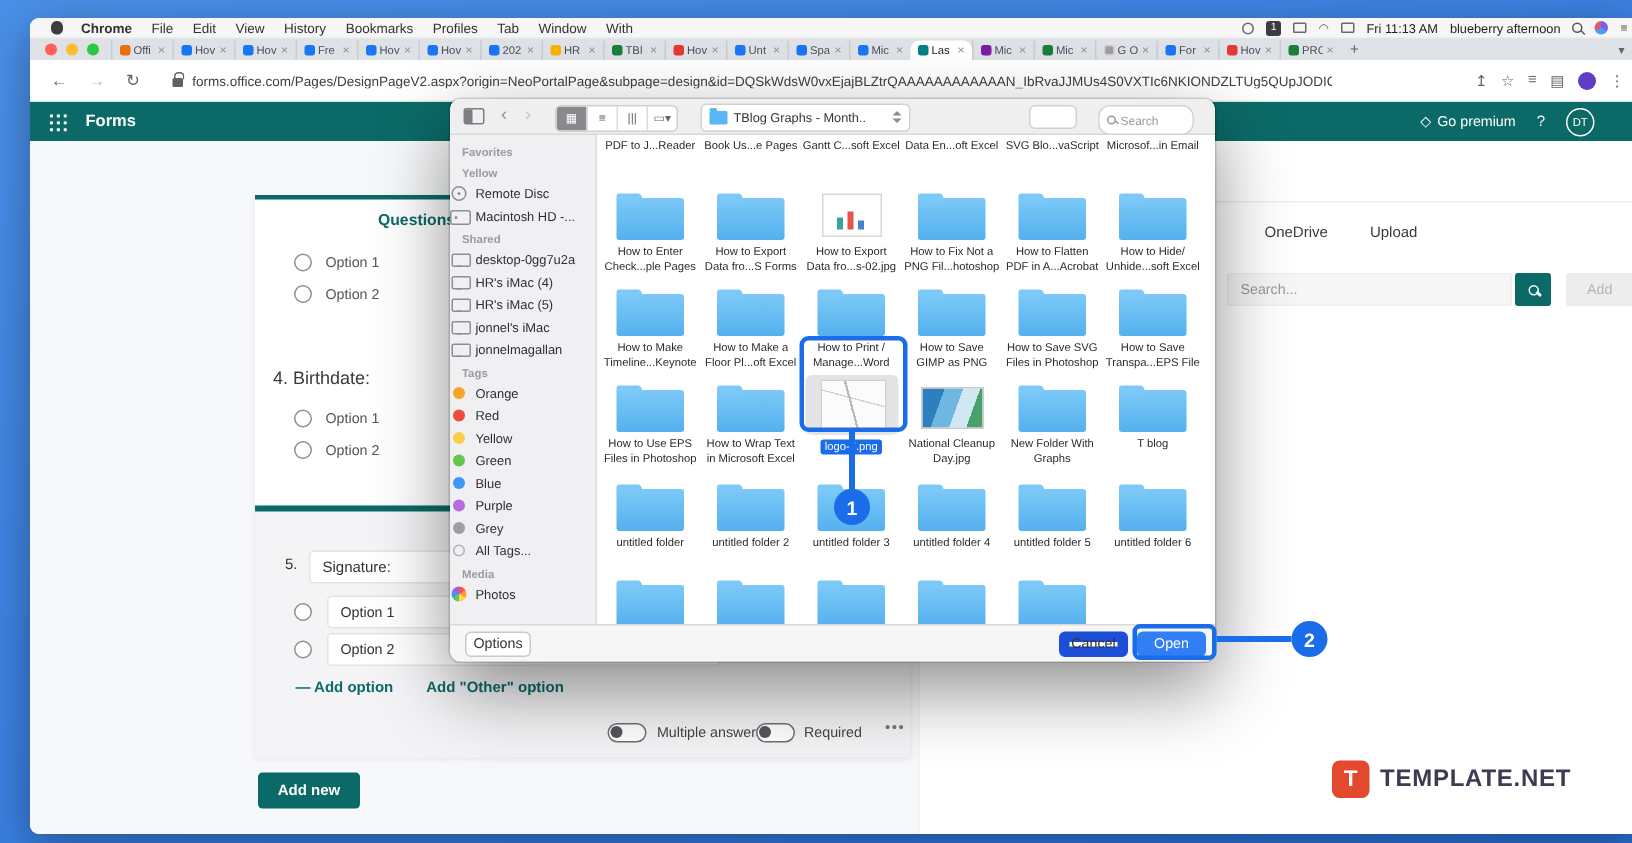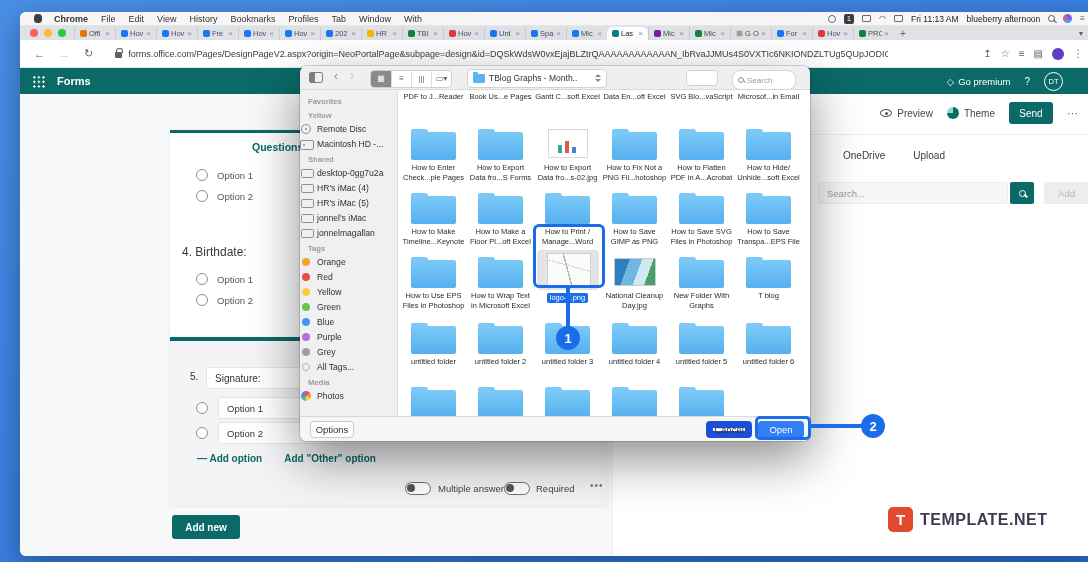--- a/index.html
+++ b/index.html
@@ -410,32 +410,20 @@
           <span class="tog-label" style="left:268px">Multiple answers</span>
           <span class="toggle" style="left:334px"></span>
           <span class="tog-label" style="left:366px">Required</span>
           <span class="qmore">•••</span>
         </div>
       </div>
 
       <div class="addnew">Add new</div>
 
       <div class="rpanel">
-        <div class="rp-actions">
-          <span class="rp-item">
-              <span class="eye"></span>
-              <span>Preview</span>
-            </span>
-          <span class="rp-item">
-              <span class="palette"></span>
-              <span>Theme</span>
-            </span>
-          <span class="sendbtn">Send</span>
-          <span class="rp-more">⋯</span>
-        </div>
         <div class="rp-div"></div>
         <div class="rp-tabs">
 
         <span>OneDrive</span>
             <span>Upload</span>
           </div>
         <div class="rp-search">
           <input class="rp-input" placeholder="Search..." style="">
           <span class="rp-btn">
               <span class="mag-w"></span>

